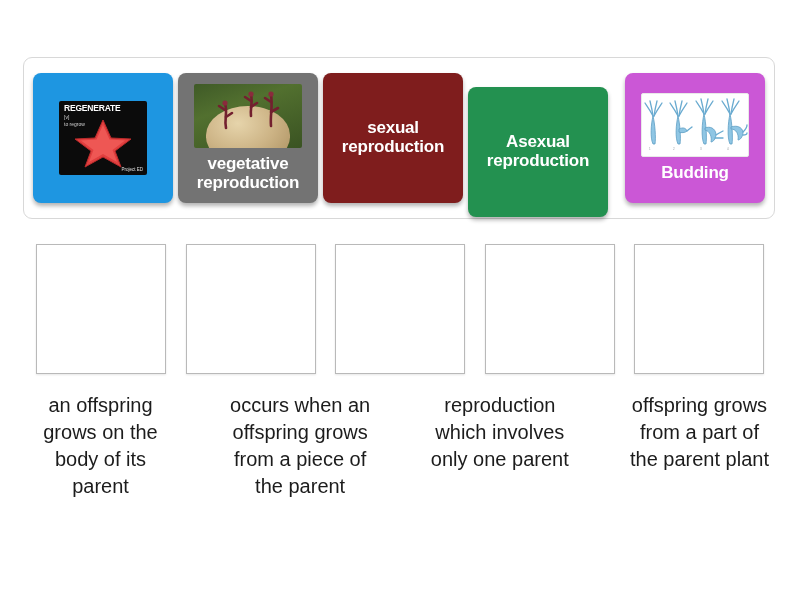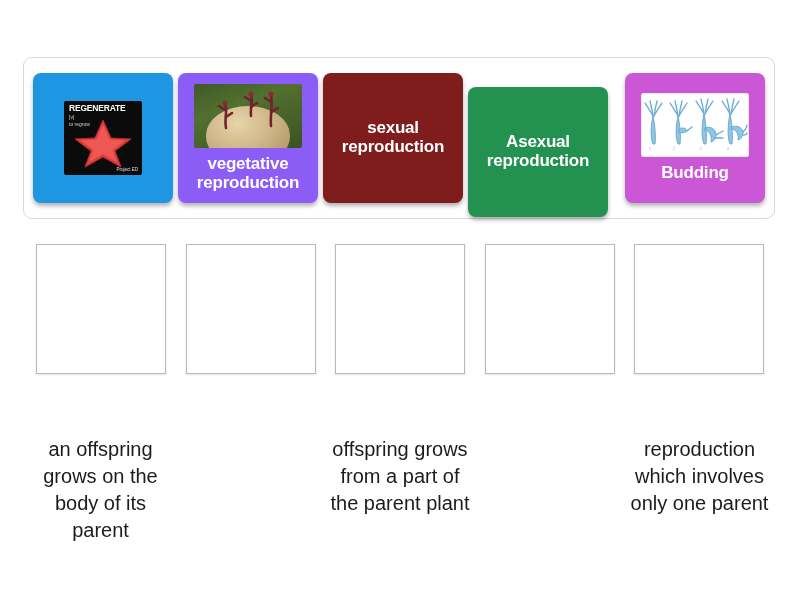--- a/index.html
+++ b/index.html
@@ -70,21 +70,21 @@
     width: 108px;
     height: 64px;
     border-radius: 2px;
     overflow: hidden;
     position: relative;
     flex: none;
   }
 
   
   .media-regenerate {
-    width: 78px;
+    width: 88px;
     height: 74px;
     background: #0b0b0b;
     position: relative;
   }
   .media-regenerate .rg-title {
     position: absolute;
     left: 5px;
     top: 3px;
     color: #ffffff;
     font-size: 8.5px;
@@ -165,21 +165,20 @@
   }
 
   
   .answer-row {
     position: absolute;
     left: 28px;
     top: 392px;
     width: 744px;
     display: flex;
     justify-content: space-between;
-    margin-top: 44px;
   }
   .answer {
     width: 145px;
     text-align: center;
     font-size: 20px;
     line-height: 1.35;
     color: #1c1c1c;
   }
 </style>
 </head>
@@ -195,21 +194,21 @@
         <div class="rg-sub1">[v]</div>
         <div class="rg-sub2">to regrow</div>
         <svg class="starfish" width="58" height="52" viewBox="0 0 58 52">
           <polygon points="29,4 37,22 57,23 41,35 47,51 29,41 11,51 17,35 1,23 21,22" fill="#e13f3f" stroke="#b92b2b" stroke-width="1"></polygon>
           <polygon points="29,9 35.5,23.5 51,24.5 38.5,34 43,46 29,38 15,46 19.5,34 7,24.5 22.5,23.5" fill="#f2605c" opacity="0.75"></polygon>
         </svg>
         <div class="rg-logo">Project ED</div>
       </div>
     </div>
 
-    <div class="tile with-image" style="background:#8b5cf6;">
+    <div class="tile with-image" style="background:#737373;">
       <div class="tile-media media-potato">
         <div class="potato-body"></div>
         <svg width="108" height="64" viewBox="0 0 108 64" style="position:absolute;left:0;top:0;">
           <g stroke="#73202f" stroke-width="2.6" fill="none" stroke-linecap="round">
             <path d="M32 44 C30 34, 34 28, 31 20"></path>
             <path d="M31 26 L25 22"></path>
             <path d="M32 33 L38 29"></path>
             <path d="M57 32 C56 24, 59 18, 57 11"></path>
             <path d="M57 17 L51 13"></path>
             <path d="M57 23 L63 19"></path>
@@ -305,17 +304,18 @@
   <div class="dropzone-row">
     <div class="dropzone"></div>
     <div class="dropzone"></div>
     <div class="dropzone"></div>
     <div class="dropzone"></div>
     <div class="dropzone"></div>
   </div>
 
   <div class="answer-row">
     <div class="answer">an offspring grows on the body of its parent</div>
+    <div class="answer">occurs when an offspring grows from a piece of the parent</div>
+    <div class="answer">reproduction which involves only one parent</div>
     <div class="answer">offspring grows from a part of the parent plant</div>
-    <div class="answer">reproduction which involves only one parent</div>
   </div>
 
 </div>
 
 </body></html>

